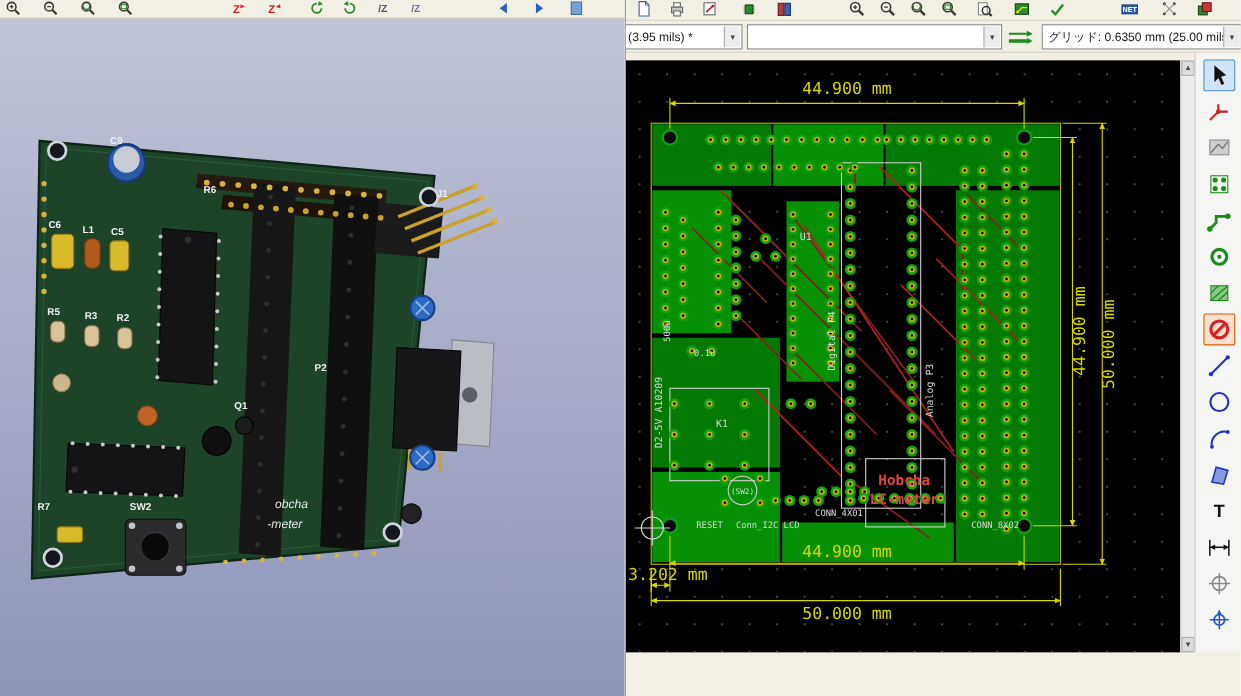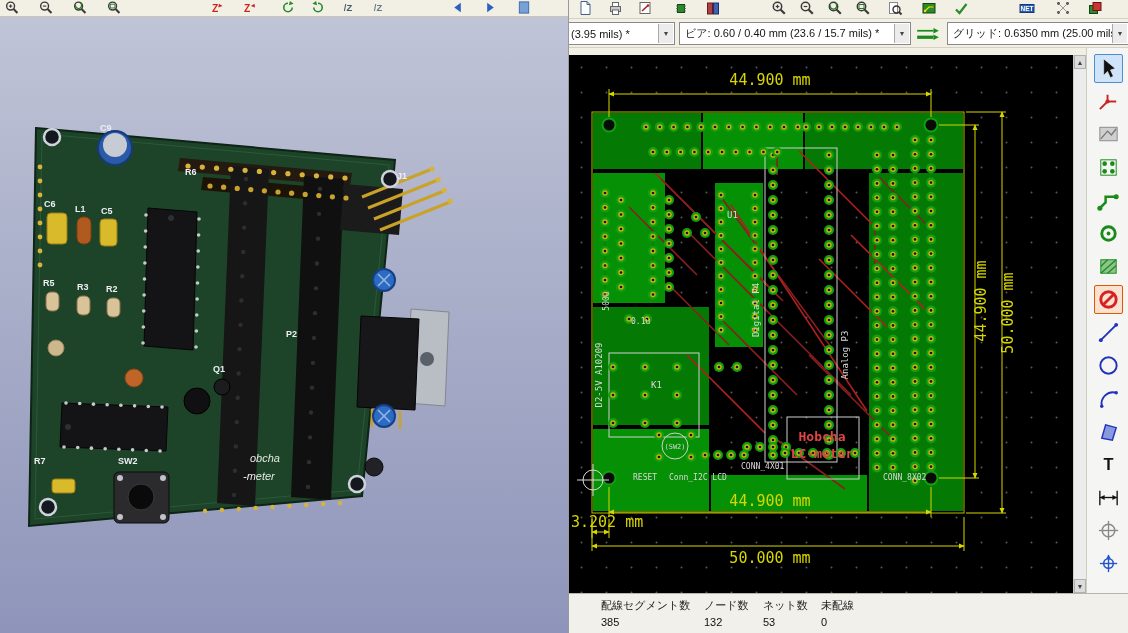--- a/index.html
+++ b/index.html
@@ -445,21 +445,20 @@
         </svg>
       </span>
     </div>
 
   <div id="tbdrop">
     <div class="dd" style="left:-4px;width:110px">
       <span>(3.95 mils) *</span>
       <span class="ddarr">▾</span>
     </div>
     <div class="dd" style="left:110px;width:232px">
-      <span>ビア: 0.60 / 0.40 mm (23.6 / 15.7 mils) *</span>
       <span class="ddarr">▾</span>
     </div>
     <span class="trkicon" style="left:346px">
       <svg viewBox="0 0 24 16">
         <line x1="2" y1="5" x2="17" y2="5" stroke="#1a8a1a" stroke-width="1.6"></line>
         <path d="M17,2.5 L22,5 L17,7.5 Z" fill="#1a8a1a"></path>
         <line x1="2" y1="11" x2="17" y2="11" stroke="#1a8a1a" stroke-width="3"></line>
         <path d="M17,8.5 L22,11 L17,13.5 Z" fill="#1a8a1a"></path>
       </svg>
     </span>
@@ -1468,31 +1467,13 @@
       <span class="tool" style="top: 501px;">
         <svg viewBox="0 0 26 26">
           <circle cx="13" cy="13" r="5" fill="none" stroke="#2255cc" stroke-width="1.6"></circle>
           <line x1="13" y1="4" x2="13" y2="22" stroke="#2255cc" stroke-width="1.4"></line>
           <line x1="4" y1="13" x2="22" y2="13" stroke="#2255cc" stroke-width="1.4"></line>
           <path d="M13,4 L10.5,8 L15.5,8 Z" fill="#2255cc" stroke="none" stroke-width="0"></path>
         </svg>
       </span>
     </div>
 
-  <div id="statusbar">
-    <div class="sfield" style="left:32px">
-      <div class="slab">配線セグメント数</div>
-      <div class="sval">385</div>
-    </div>
-    <div class="sfield" style="left:135px">
-      <div class="slab">ノード数</div>
-      <div class="sval">132</div>
-    </div>
-    <div class="sfield" style="left:194px">
-      <div class="slab">ネット数</div>
-      <div class="sval">53</div>
-    </div>
-    <div class="sfield" style="left:252px">
-      <div class="slab">未配線</div>
-      <div class="sval">0</div>
-    </div>
-  </div>
 </div>
 
 </body></html>

